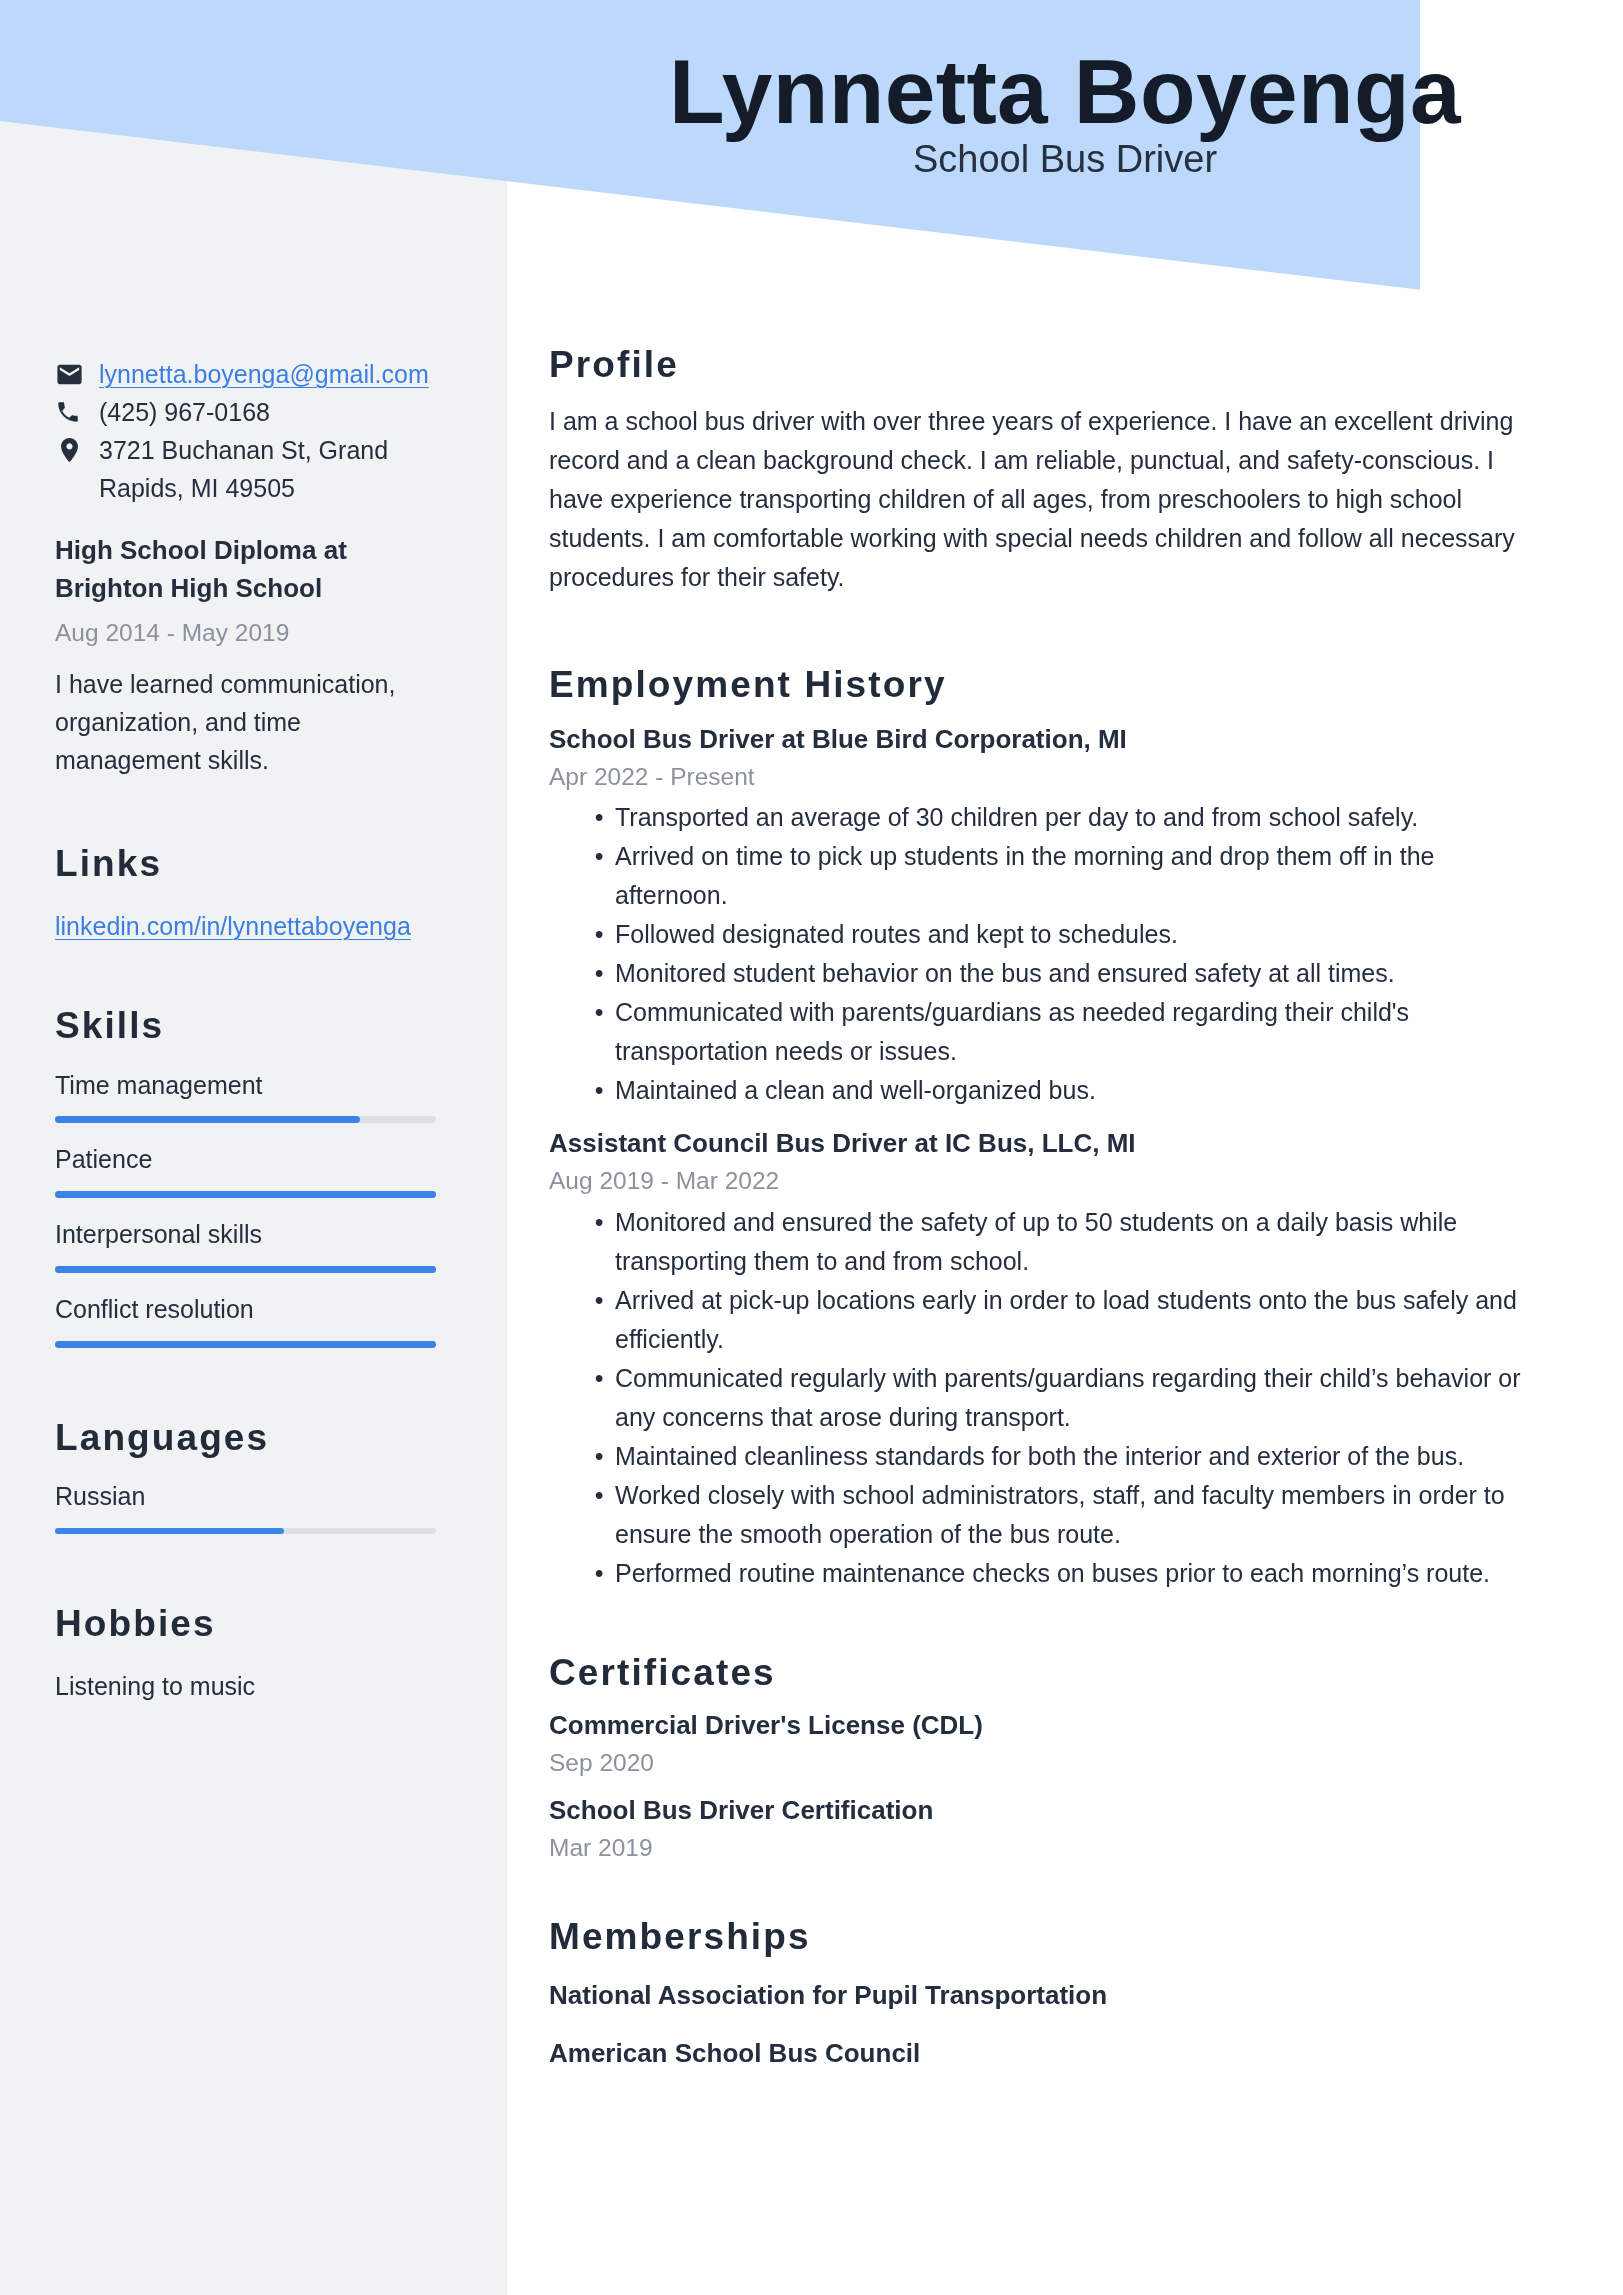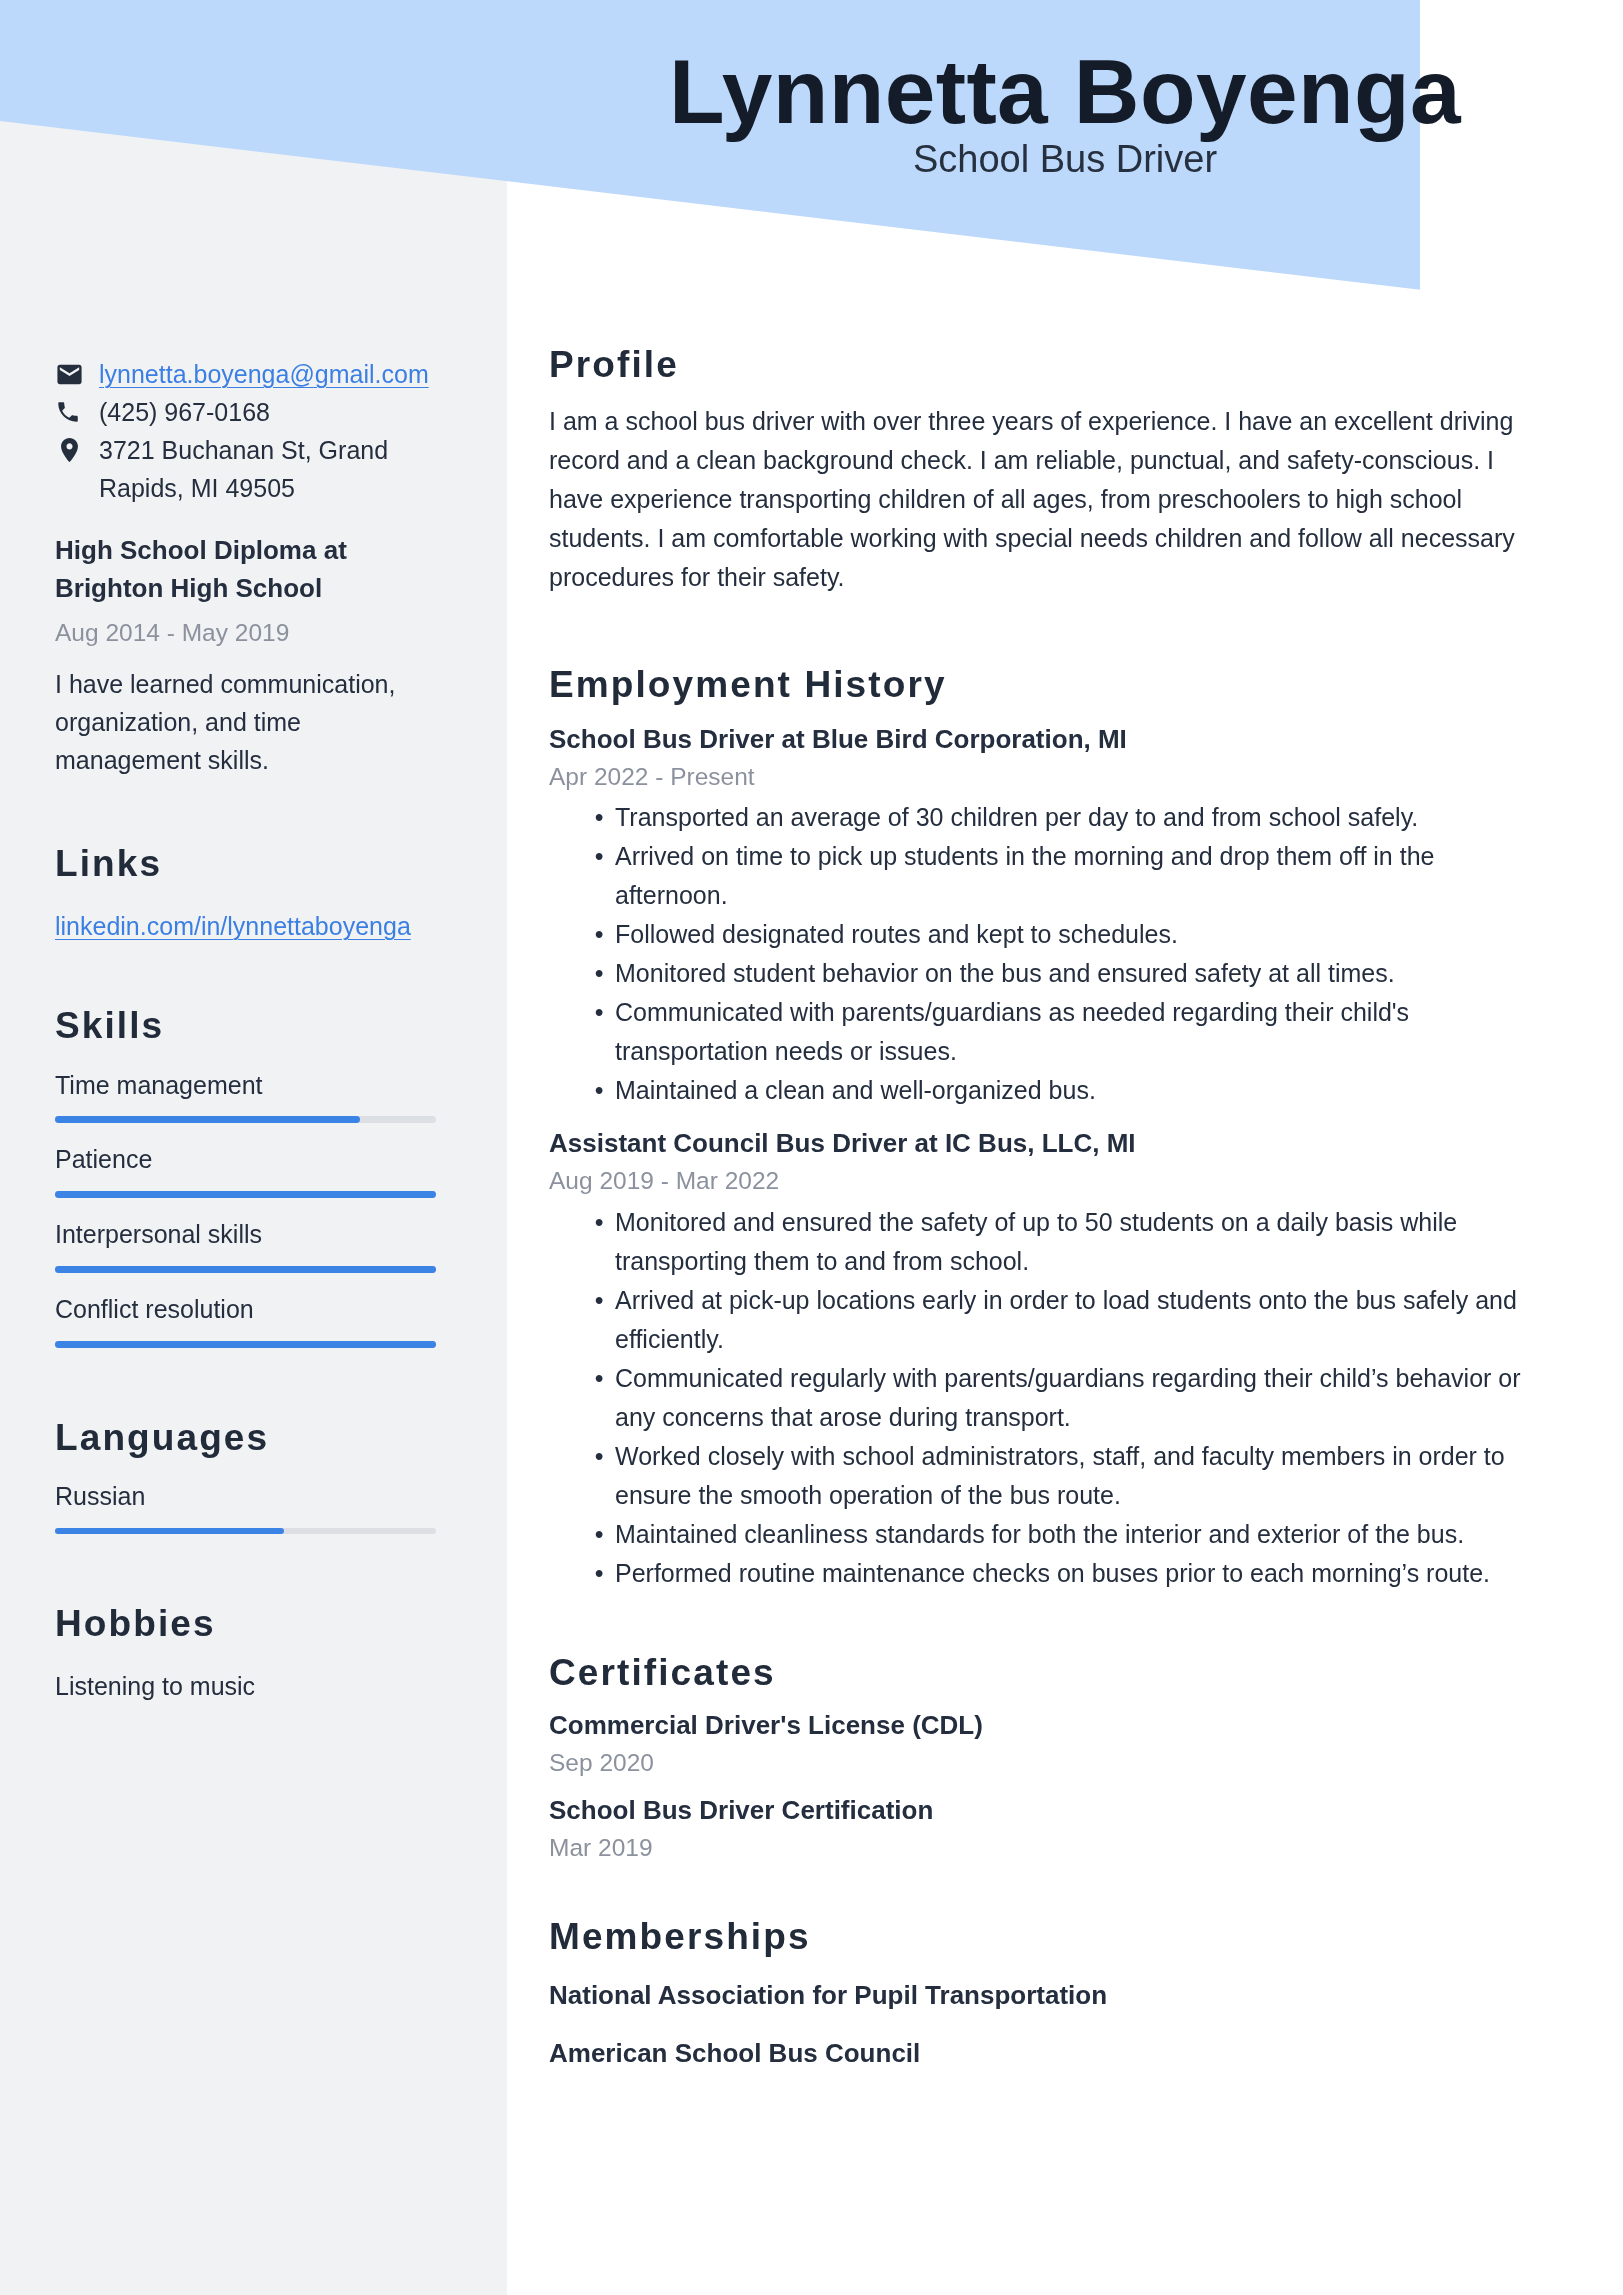--- a/index.html
+++ b/index.html
@@ -169,22 +169,22 @@
       </ul>
     </div>
 
     <div class="job">
       <div class="job-title mt-job2">Assistant Council Bus Driver at IC Bus, LLC, MI</div>
       <div class="mdate">Aug 2019 - Mar 2022</div>
       <ul class="bullets">
         <li>Monitored and ensured the safety of up to 50 students on a daily basis while transporting them to and from school.</li>
         <li>Arrived at pick-up locations early in order to load students onto the bus safely and efficiently.</li>
         <li>Communicated regularly with parents/guardians regarding their child’s behavior or any concerns that arose during transport.</li>
+        <li>Maintained cleanliness standards for both the interior and exterior of the bus.</li>
         <li>Worked closely with school administrators, staff, and faculty members in order to ensure the smooth operation of the bus route.</li>
-        <li>Maintained cleanliness standards for both the interior and exterior of the bus.</li>
         <li>Performed routine maintenance checks on buses prior to each morning’s route.</li>
       </ul>
     </div>
 
     <h2 class="mhead mt-cert">Certificates</h2>
     <div class="cert">
       <div class="cert-name mt-cert1">Commercial Driver's License (CDL)</div>
       <div class="mdate">Sep 2020</div>
     </div>
     <div class="cert">

